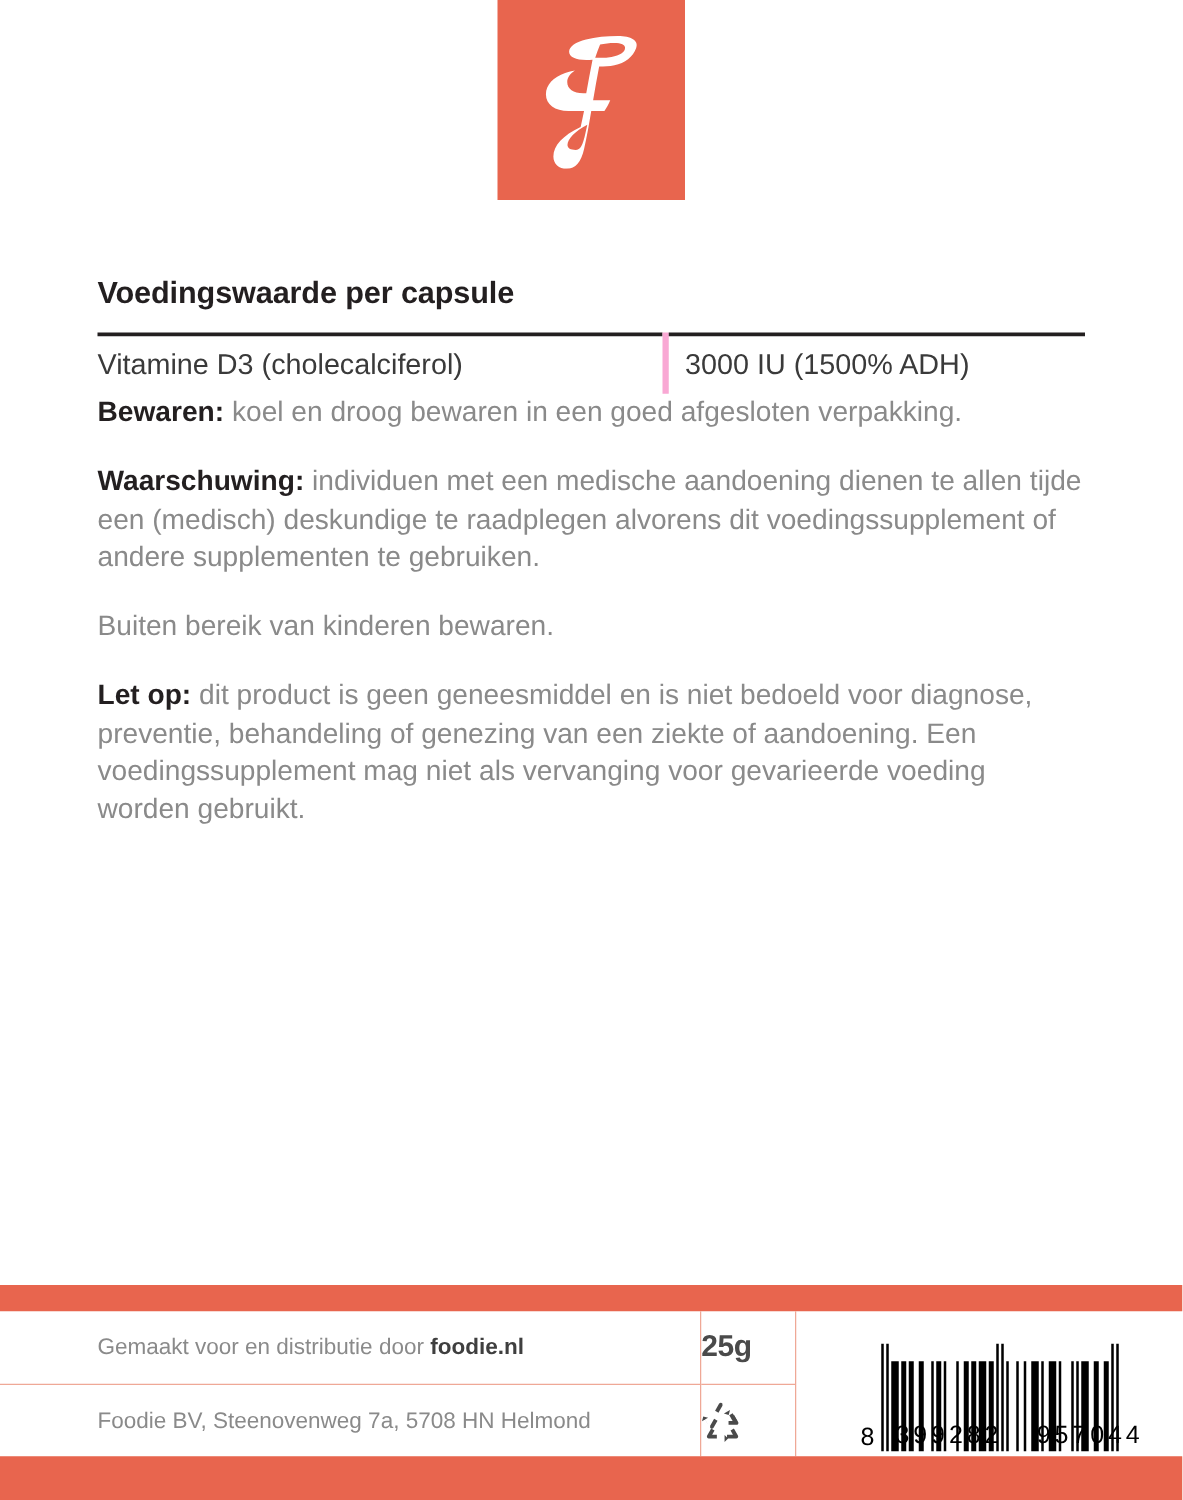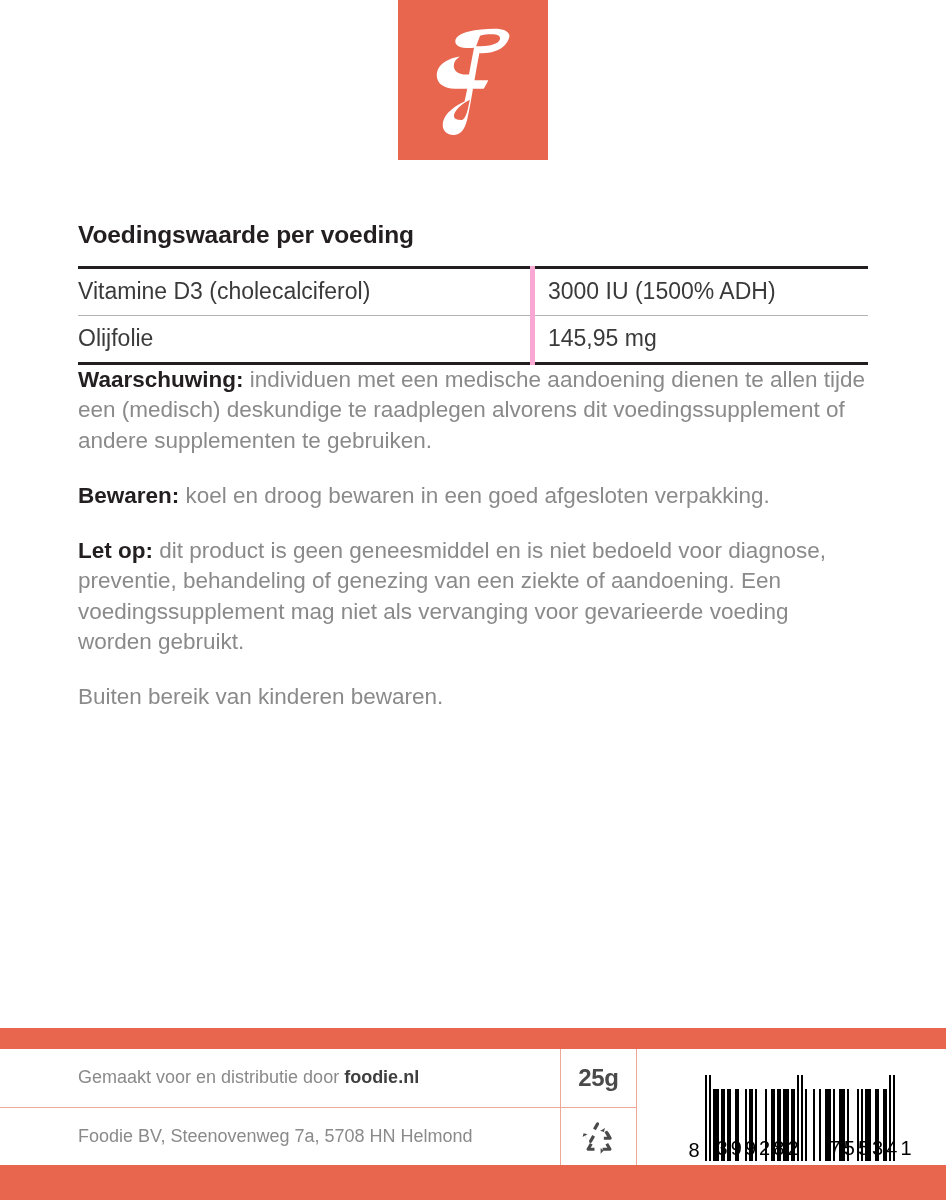--- a/index.html
+++ b/index.html
@@ -152,21 +152,21 @@
     height: 58px;
     display: flex;
     align-items: center;
     box-sizing: border-box;
   }
   .fg-cell.top-cell { justify-content: flex-start; }
   .fg-cell.bot-cell {
     justify-content: flex-start;
     border-top: 1.5px solid #efa896;
   }
-  .fg-col-mid .fg-cell { justify-content: center; }
+  .fg-col-mid .fg-cell { justify-content: flex-start; }
   .footer-text {
     font-size: 18px;
     color: #8a8a8a;
     padding-left: 78px;
     line-height: 1.2;
   }
   .footer-text b { color: #3f3f3f; font-weight: bold; }
   .weight-label {
     font-size: 24px;
     font-weight: bold;
@@ -225,44 +225,40 @@
 <div class="logo-wrap">
   <div class="logo-square">
     <svg class="logo-mark" viewBox="0 0 100 118" aria-hidden="true">
       <path fill="#ffffff" d="M88.5 14.5c-2.6 7.4-9.6 12.8-18.6 14.6-4.3.9-8.8 1.2-13.1 1.2-1.9 9.7-3.6 19.4-5.2 28.9h14.7c-1.5 3.5-3.1 6.6-5 9.2H50c-1.9 11.3-3.8 22.4-6.1 32.4-2.6 11.3-7.3 17.2-15 17.2-6.6 0-11.4-4.2-11.4-10.6 0-9.3 8.2-18.1 23.4-25.3 1-4.4 2-9.1 2.9-13.7H30.5c-11.7 0-19.4-5.5-19.4-14.4 0-8.2 6.5-14.6 16.5-18.2 2.8-1 5.6-1.7 8.4-2.1-4.1 2.5-6.6 6-6.6 9.9 0 5.9 5.2 9.6 13.7 9.6h2.6c1.7-9.6 3.5-19.3 5.4-28.8C39.3 25.6 31 23 31 17.6c0-4.7 5.8-8.4 14.5-10.6C53.6 5 63.4 4 72.8 4c11.3 0 18.3 3.7 15.7 10.5zM36.6 101.9c4 0 6.1-3.7 8.4-14.3.5-2.3 1-4.8 1.6-7.4C36 85.9 29.6 92.4 29.6 97.7c0 2.7 2.7 4.2 7 4.2zm21.5-79.2c3.2 0 6.4-.2 9.3-.7 7.1-1.2 11.6-4.2 11.6-7.7 0-2.8-3.2-4.3-9.1-4.3-4.3 0-8.6.5-12.3 1.4-1.5 3.6-2.9 7.4-4.2 11.3h4.7z"></path>
     </svg>
   </div>
 </div>
 
 <div class="content">
 
-  <h1 class="nutri-title">Voedingswaarde per voeding</h1>
+  <h1 class="nutri-title">Voedingswaarde per capsule</h1>
 
   <table class="nutri-table">
     <tbody>
       <tr class="row-first">
         <td class="col-name">Vitamine D3 (cholecalciferol)</td>
         <td class="col-val">3000 IU (1500% ADH)</td>
       </tr>
-      <tr class="row-last">
-        <td class="col-name">Olijfolie</td>
-        <td class="col-val">145,95 mg</td>
-      </tr>
     </tbody>
   </table>
 
 
 
+  <p class="para"><b>Bewaren:</b><span> koel en droog bewaren in een goed afgesloten verpakking.</span></p>
+
   <p class="para"><b>Waarschuwing:</b><span> individuen met een medische aandoening dienen te allen tijde een (medisch) deskundige te raadplegen alvorens dit voedingssupplement of andere supplementen te gebruiken.</span></p>
 
-  <p class="para"><b>Bewaren:</b><span> koel en droog bewaren in een goed afgesloten verpakking.</span></p>
+  <p class="para para-final">Buiten bereik van kinderen bewaren.</p>
 
   <p class="para"><b>Let op:</b><span> dit product is geen geneesmiddel en is niet bedoeld voor diagnose, preventie, behandeling of genezing van een ziekte of aandoening. Een voedingssupplement mag niet als vervanging voor gevarieerde voeding worden gebruikt.</span></p>
-
-  <p class="para para-final">Buiten bereik van kinderen bewaren.</p>
 </div>
 
 <div class="footer">
   <div class="bar-top"></div>
 
   <div class="footer-grid">
 
     <div class="fg-col-text">
       <div class="fg-cell top-cell">
         <div class="footer-text"><span>Gemaakt voor en distributie door </span><b>foodie.nl</b></div>
@@ -353,20 +349,20 @@
               <i class="" style="width:4px"></i>
               <i class="g " style="width:4px"></i>
               <i class="" style="width:4px"></i>
               <i class="g " style="width:2px"></i>
               <i class="tall" style="width:2px"></i>
               <i class="g tall" style="width:2px"></i>
               <i class="tall" style="width:2px"></i>
             </div>
         </div>
         <span class="bc-num-left">399282</span>
-        <span class="bc-num-right">755341</span>
+        <span class="bc-num-right">957044</span>
       </div>
     </div>
 
   </div>
 
   <div class="bar-bottom"></div>
 </div>
 
 </body></html>

